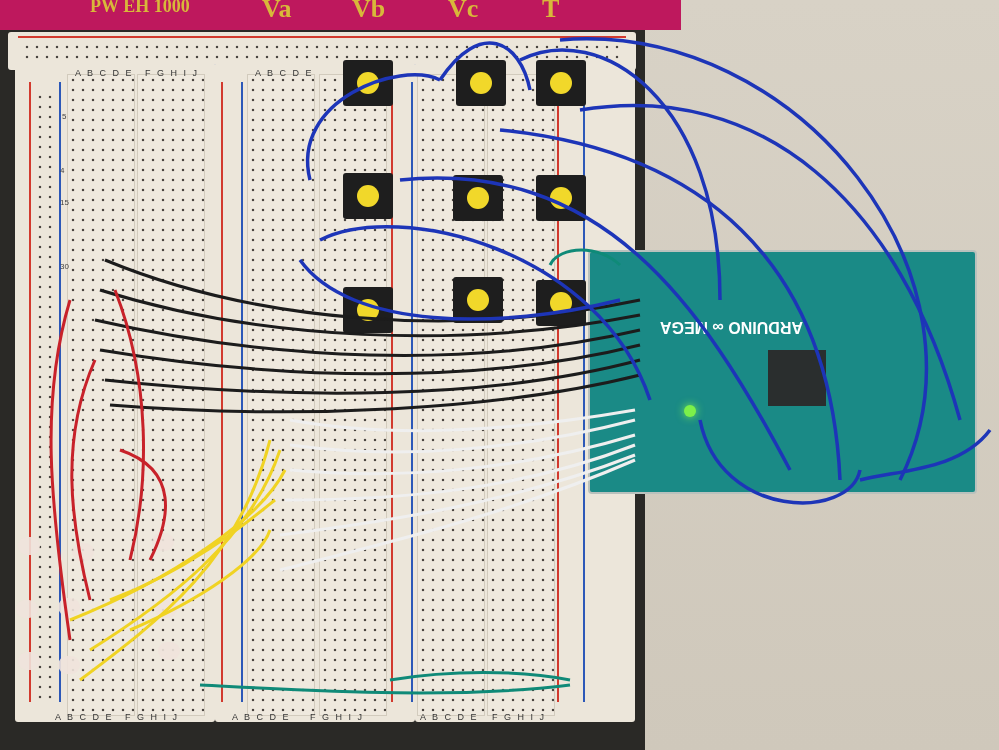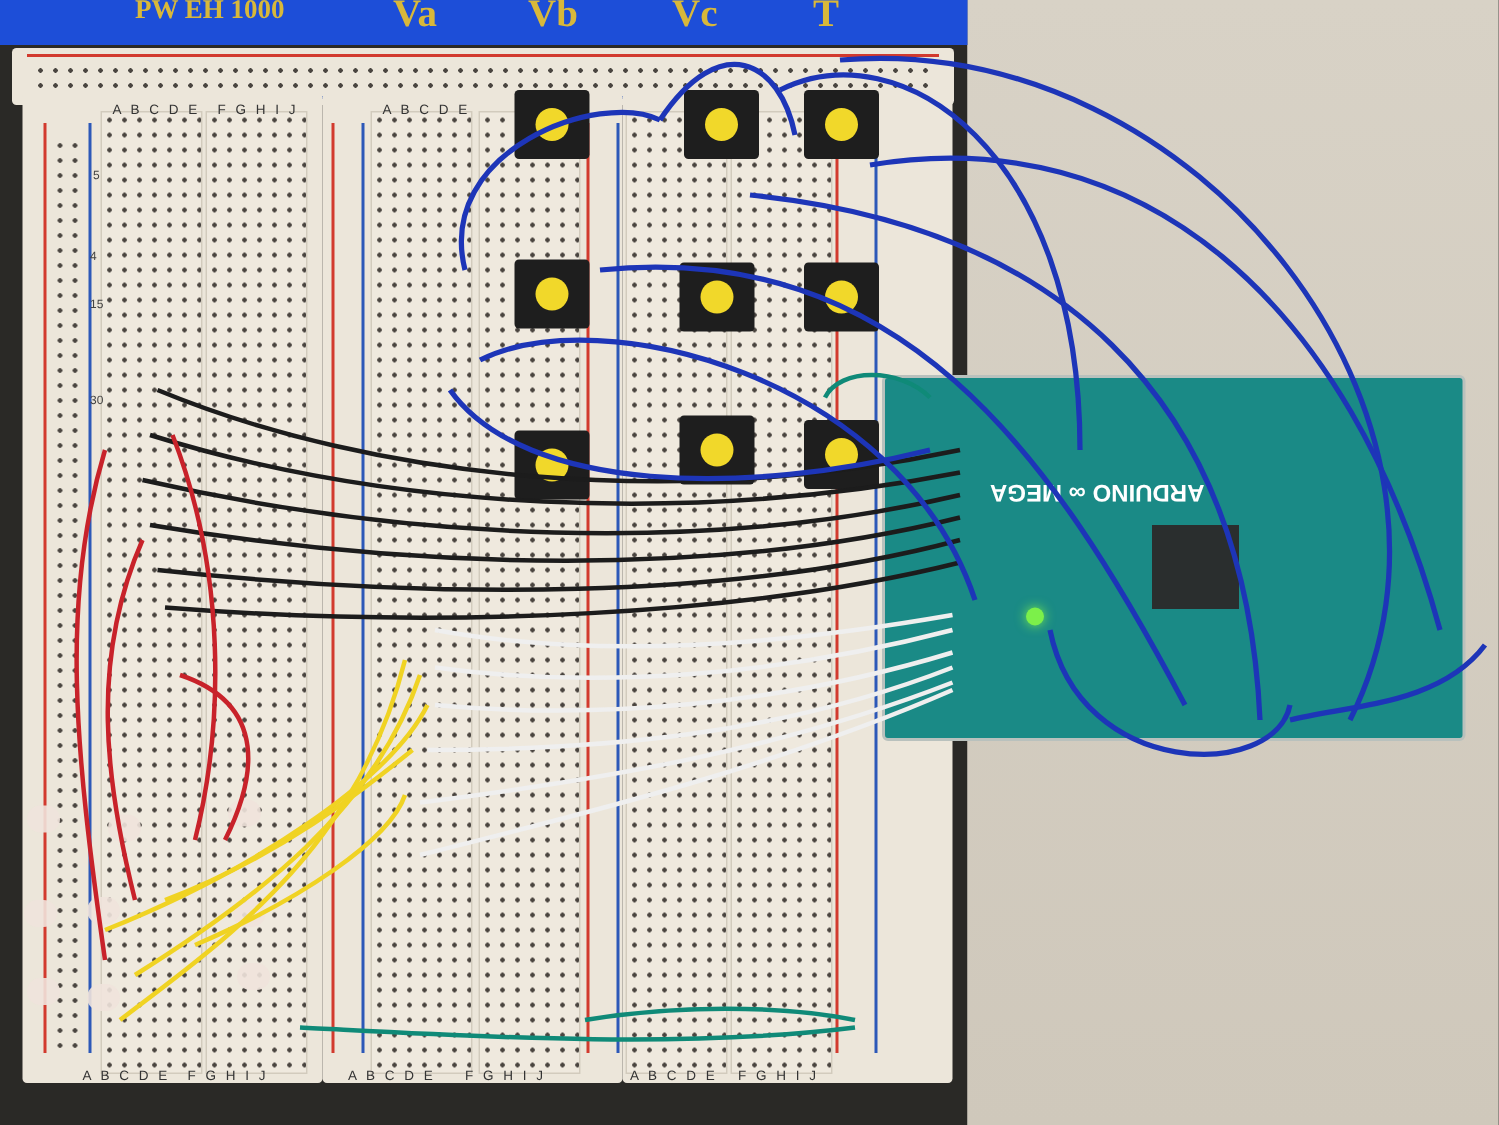--- a/index.html
+++ b/index.html
@@ -1,18 +1,18 @@
 <!DOCTYPE html>
 <html><head>
 <meta charset="utf-8">
 <style>
   html,body{margin:0;padding:0;}
   body{width:999px;height:750px;overflow:hidden;background:#d9d3c7;font-family:"Liberation Sans",sans-serif;position:relative;}
   .backplate{position:absolute;left:0;top:0;width:645px;height:750px;background:#2a2926;}
-  .topstrip{position:absolute;left:0;top:0;width:645px;height:30px;background:#1d4ed8;}
+  .topstrip{position:absolute;left:0;top:0;width:645px;height:30px;background:#be185d;padding-left:36px;}
   .toplabel{position:absolute;top:-6px;color:#d8b83a;font-size:26px;font-weight:bold;font-family:"Liberation Serif",serif;}
   .wall{position:absolute;left:645px;top:0;width:354px;height:750px;background:linear-gradient(#d8d2c6,#cfc8bb);}
   .board{position:absolute;background:#ece6da;border-radius:3px;}
   .rail-top{position:absolute;left:8px;top:32px;width:628px;height:38px;background:#ece6da;border-radius:3px;}
   .redline{position:absolute;background:#d23a2e;}
   .blueline{position:absolute;background:#2c58b8;}
   .col{position:absolute;background:#efe9de;border:1px solid #d2cbbd;}
   .holes{background-image:radial-gradient(circle,#4a4540 1.4px,transparent 1.6px);background-size:10px 10px;}
   .lbl{position:absolute;font-size:9px;color:#333;letter-spacing:2px;}
   .num{position:absolute;font-size:8px;color:#444;}

